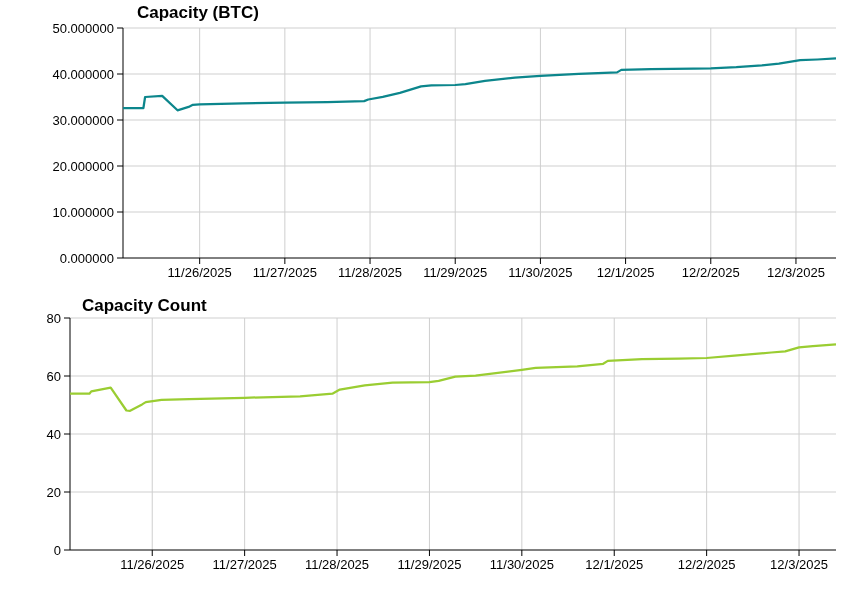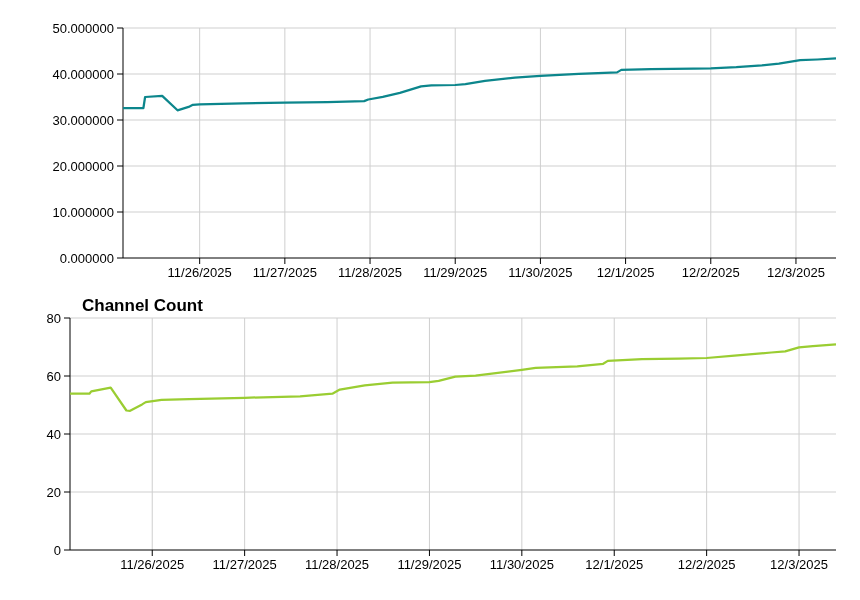--- a/index.html
+++ b/index.html
@@ -27,20 +27,21 @@
   .chart-title.t0 { left: 137px; top: 4px; }
   .chart-title.t1 { left: 82px;  top: 297px; }
   svg { position: absolute; left: 0; top: 0; }
 </style>
 </head>
 <body>
 
 <div class="canvas">
 
   <div class="chart-layer">
+    <div class="chart-title t0">Capacity (BTC)</div>
     <svg width="860" height="600">
         <line x1="123" y1="212" x2="836" y2="212" stroke="#cfcfcf" stroke-width="1"></line>
         <line x1="123" y1="166" x2="836" y2="166" stroke="#cfcfcf" stroke-width="1"></line>
         <line x1="123" y1="120" x2="836" y2="120" stroke="#cfcfcf" stroke-width="1"></line>
         <line x1="123" y1="74" x2="836" y2="74" stroke="#cfcfcf" stroke-width="1"></line>
         <line x1="123" y1="28" x2="836" y2="28" stroke="#cfcfcf" stroke-width="1"></line>
         <line x1="199.66666666666669" y1="28" x2="199.66666666666669" y2="258" stroke="#cfcfcf" stroke-width="1"></line>
         <line x1="199.66666666666669" y1="258" x2="199.66666666666669" y2="264" stroke="#000000" stroke-width="1"></line>
         <text x="199.66666666666669" y="277" text-anchor="middle" fill="#000000" font-size="13" font-family="&quot;Liberation Sans&quot;, sans-serif">11/26/2025</text>
         <line x1="284.85185185185185" y1="28" x2="284.85185185185185" y2="258" stroke="#cfcfcf" stroke-width="1"></line>
@@ -76,21 +77,21 @@
         <text x="114" y="78.5" text-anchor="end" fill="#000000" font-size="13" font-family="&quot;Liberation Sans&quot;, sans-serif">40.000000</text>
         <line x1="117" y1="28" x2="123" y2="28" stroke="#000000" stroke-width="1"></line>
         <text x="114" y="32.5" text-anchor="end" fill="#000000" font-size="13" font-family="&quot;Liberation Sans&quot;, sans-serif">50.000000</text>
         <line x1="123" y1="28" x2="123" y2="258" stroke="#000000" stroke-width="1"></line>
         <line x1="123" y1="258" x2="836" y2="258" stroke="#000000" stroke-width="1"></line>
         <polyline points="123.0,108.0 143.4,108.0 145.1,97.0 162.2,95.9 177.5,110.3 188.6,106.9 192.9,104.8 199.7,104.4 242.3,103.4 284.9,102.7 327.4,102.1 364.1,101.1 368.3,99.5 382.8,96.8 399.9,92.9 421.1,86.4 431.4,85.3 455.2,85.0 465.4,84.1 485.0,80.9 514.9,77.7 540.4,75.8 578.7,73.8 617.1,72.4 621.3,69.9 651.1,69.2 693.7,68.7 710.8,68.3 736.3,67.1 761.9,65.3 778.9,63.7 800.2,60.2 817.3,59.5 836.0,58.4" fill="none" stroke="#0c868c" stroke-width="2.25" stroke-linejoin="round" stroke-linecap="butt"></polyline>
       </svg>
   </div>
 
   <div class="chart-layer">
-    <div class="chart-title t1">Channel Count</div>
+    <div class="chart-title t1">Capacity Count</div>
     <svg width="860" height="600">
         <line x1="70" y1="492" x2="836" y2="492" stroke="#cfcfcf" stroke-width="1"></line>
         <line x1="70" y1="434" x2="836" y2="434" stroke="#cfcfcf" stroke-width="1"></line>
         <line x1="70" y1="376" x2="836" y2="376" stroke="#cfcfcf" stroke-width="1"></line>
         <line x1="70" y1="318" x2="836" y2="318" stroke="#cfcfcf" stroke-width="1"></line>
         <line x1="152.23642943305185" y1="318" x2="152.23642943305185" y2="550" stroke="#cfcfcf" stroke-width="1"></line>
         <line x1="152.23642943305185" y1="550" x2="152.23642943305185" y2="556" stroke="#000000" stroke-width="1"></line>
         <text x="152.23642943305185" y="569" text-anchor="middle" fill="#000000" font-size="13" font-family="&quot;Liberation Sans&quot;, sans-serif">11/26/2025</text>
         <line x1="244.63691194209892" y1="318" x2="244.63691194209892" y2="550" stroke="#cfcfcf" stroke-width="1"></line>
         <line x1="244.63691194209892" y1="550" x2="244.63691194209892" y2="556" stroke="#000000" stroke-width="1"></line>

